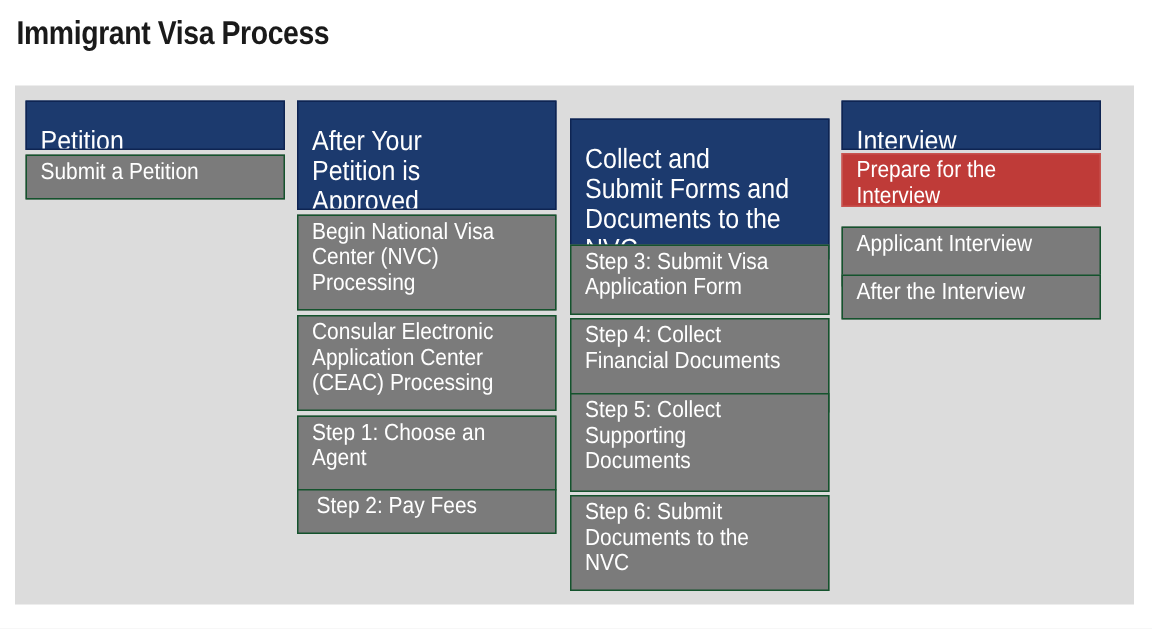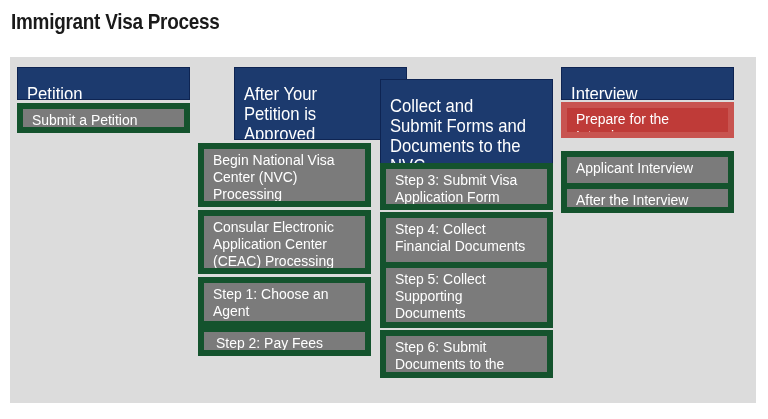--- a/index.html
+++ b/index.html
@@ -3,41 +3,41 @@
 <meta charset="utf-8">
 <style>
   html, body { margin: 0; padding: 0; background: #ffffff; }
   body { width: 768px; height: 419px; position: relative; overflow: hidden; font-family: "Liberation Sans", "DejaVu Sans", sans-serif; }
   .title { position: absolute; left: 11px; top: 9px; font-size: 22px; font-weight: bold; color: #1a1a1a; letter-spacing: -0.3px; transform: scaleX(0.86); transform-origin: left top; white-space: nowrap; }
   .panel { position: absolute; left: 10px; top: 57px; width: 746px; height: 346px; background: #dcdcdc; }
   .col { position: absolute; top: 67px; width: 173px; }
   .box { position: absolute; left: 0; width: 173px; box-sizing: border-box; color: #ffffff; padding: 2px 9px 0 9px; line-height: 17px; font-size: 15.5px; overflow: hidden; }
   .box .t { display: block; transform: scaleX(0.9); transform-origin: left top; white-space: nowrap; }
   .hdr { background: #1c3a6e; border: 1px solid #0e2452; font-size: 18.5px; line-height: 20px; padding-top: 16px; }
-  .item { background: #7b7b7b; border: 6px solid #14532d; cursor: pointer; }
+  .item { background: #7b7b7b; border: 1px solid #14532d; cursor: pointer; }
   .item.active { background: #bf3b38; border-color: #c85450; }
 </style>
 </head>
 <body>
 
 <div class="title">Immigrant Visa Process</div>
 
 <div class="panel"></div>
 
 <div class="col" style="left:17px;">
   <div class="box hdr" style="top:0;height:33px;">
     <span class="t">Petition</span>
   </div>
   <div class="box item" style="top:36px;height:30px;">
     <span class="t">Submit a Petition</span>
   </div>
 </div>
 
 <div class="col" style="left:198px;">
-  <div class="box hdr" style="top:0;height:73px;margin-left:36px;">
+  <div class="box hdr" style="top:0;height:73px;">
     <span class="t">After Your</span>
     <span class="t">Petition is</span>
     <span class="t">Approved</span>
   </div>
   <div class="box item" style="top:76px;height:64px;">
     <span class="t">Begin National Visa</span>
     <span class="t">Center (NVC)</span>
     <span class="t">Processing</span>
   </div>
   <div class="box item" style="top:143px;height:64px;">
@@ -67,21 +67,21 @@
   </div>
   <div class="box item" style="top:145px;height:63px;">
     <span class="t">Step 4: Collect</span>
     <span class="t">Financial Documents</span>
   </div>
   <div class="box item" style="top:195px;height:66px;">
     <span class="t">Step 5: Collect</span>
     <span class="t">Supporting</span>
     <span class="t">Documents</span>
   </div>
-  <div class="box item" style="top:263px;height:48px;">
+  <div class="box item" style="top:263px;height:64px;">
     <span class="t">Step 6: Submit</span>
     <span class="t">Documents to the</span>
     <span class="t">NVC</span>
   </div>
 </div>
 
 <div class="col" style="left:561px;">
   <div class="box hdr" style="top:0;height:33px;">
     <span class="t">Interview</span>
   </div>

